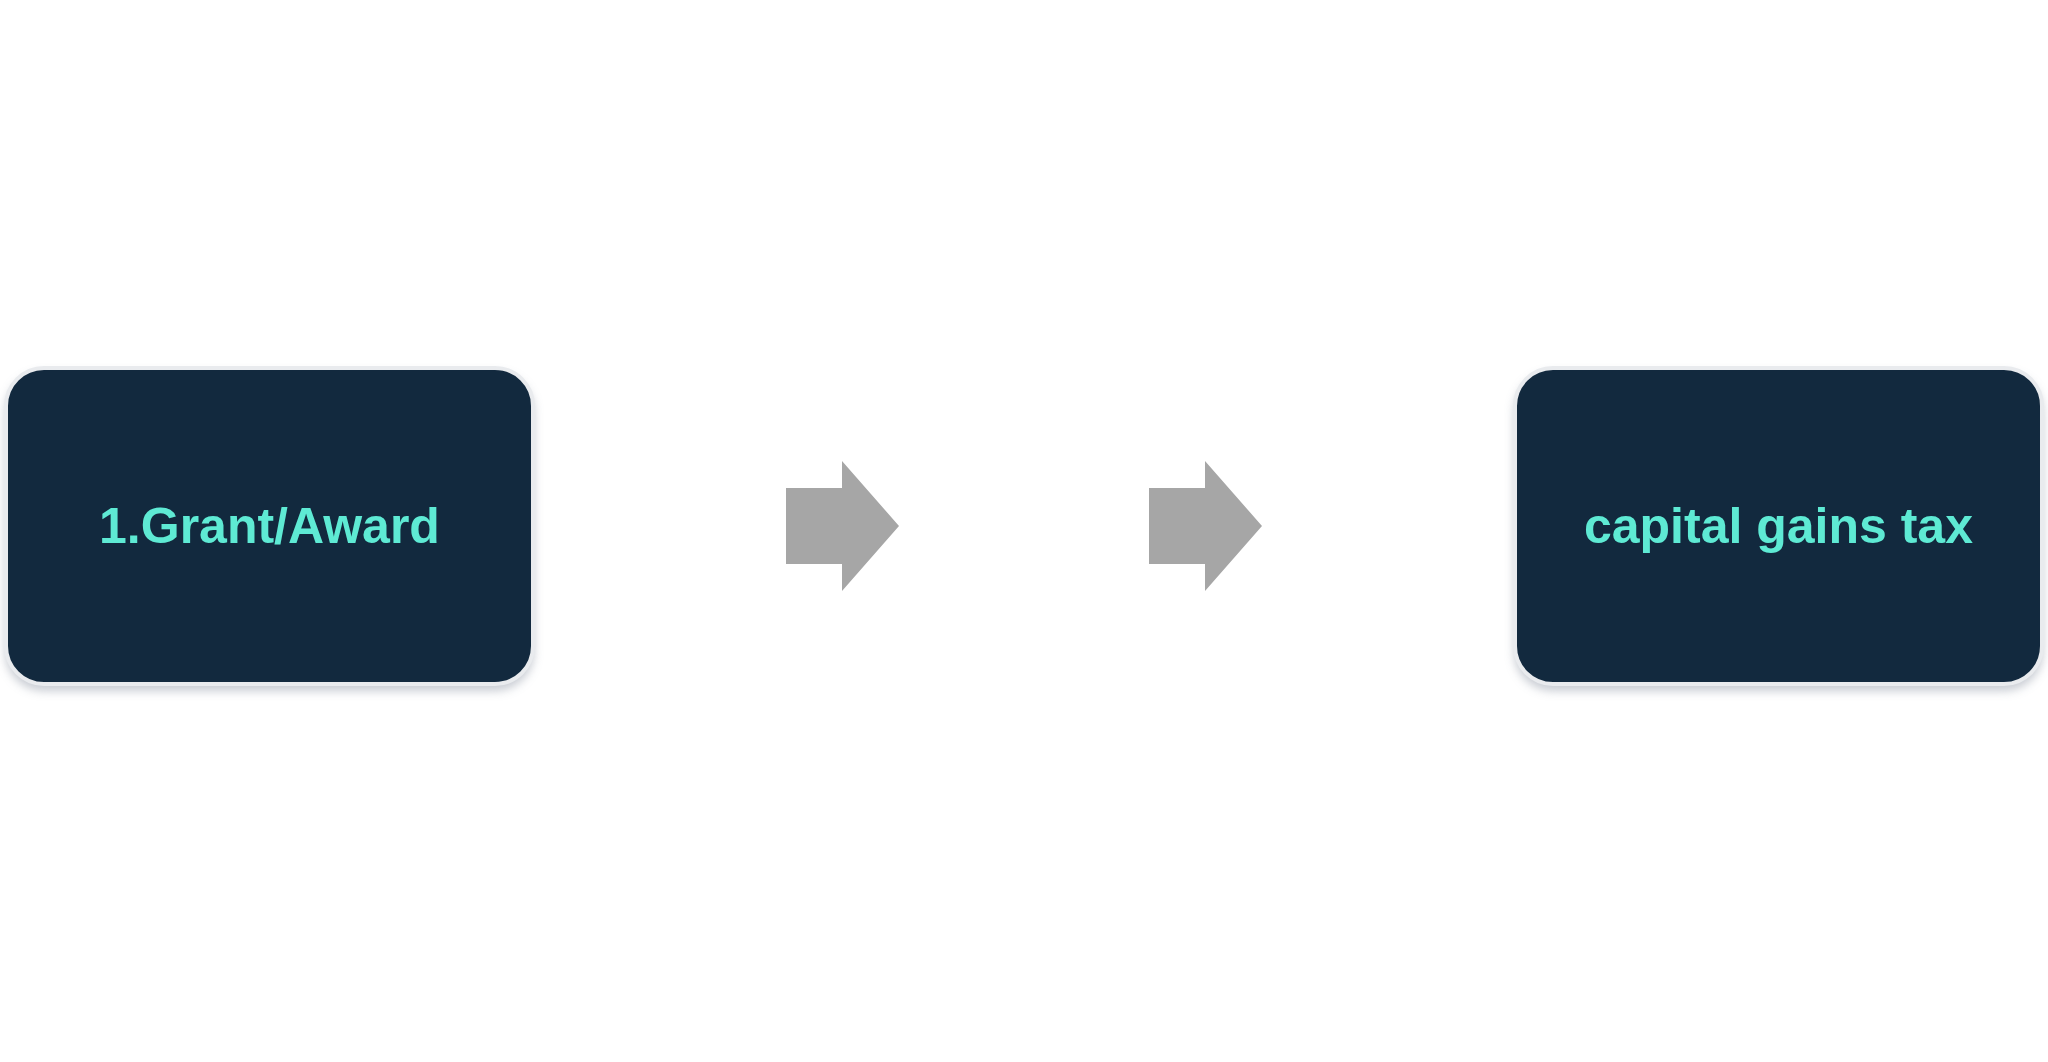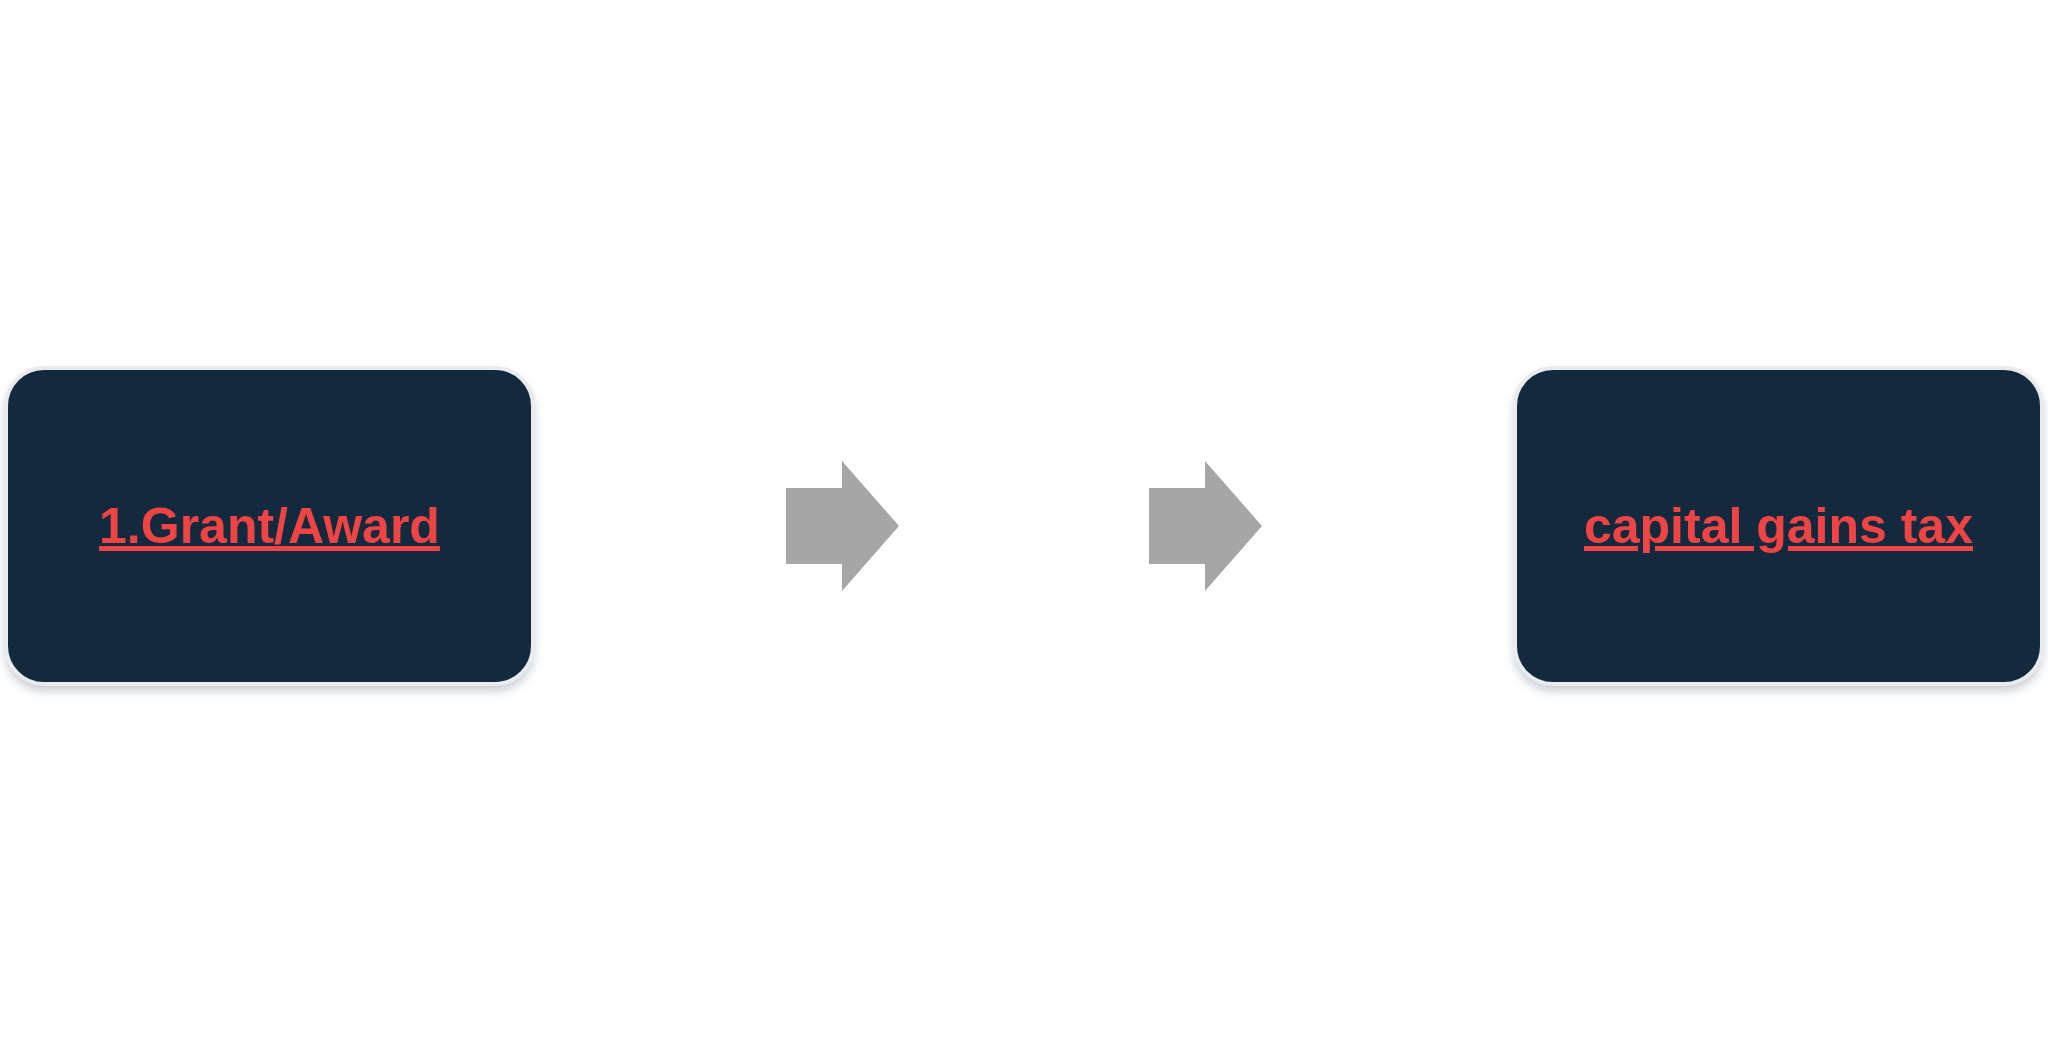--- a/index.html
+++ b/index.html
@@ -35,24 +35,23 @@
     display: flex;
     flex-direction: column;
     align-items: center;
     justify-content: center;
     flex: 0 0 auto;
   }
   .step-line {
     font-weight: 700;
     font-size: 50px;
     line-height: 82px;
-    color: #ef4444;
+    color: #5eead4;
     text-align: center;
     white-space: nowrap;
-    text-decoration: underline;
   }
   .flow-arrow {
     flex: 0 0 auto;
     width: 113px;
     height: 130px;
     display: block;
   }
 </style>
 </head>
 <body>

